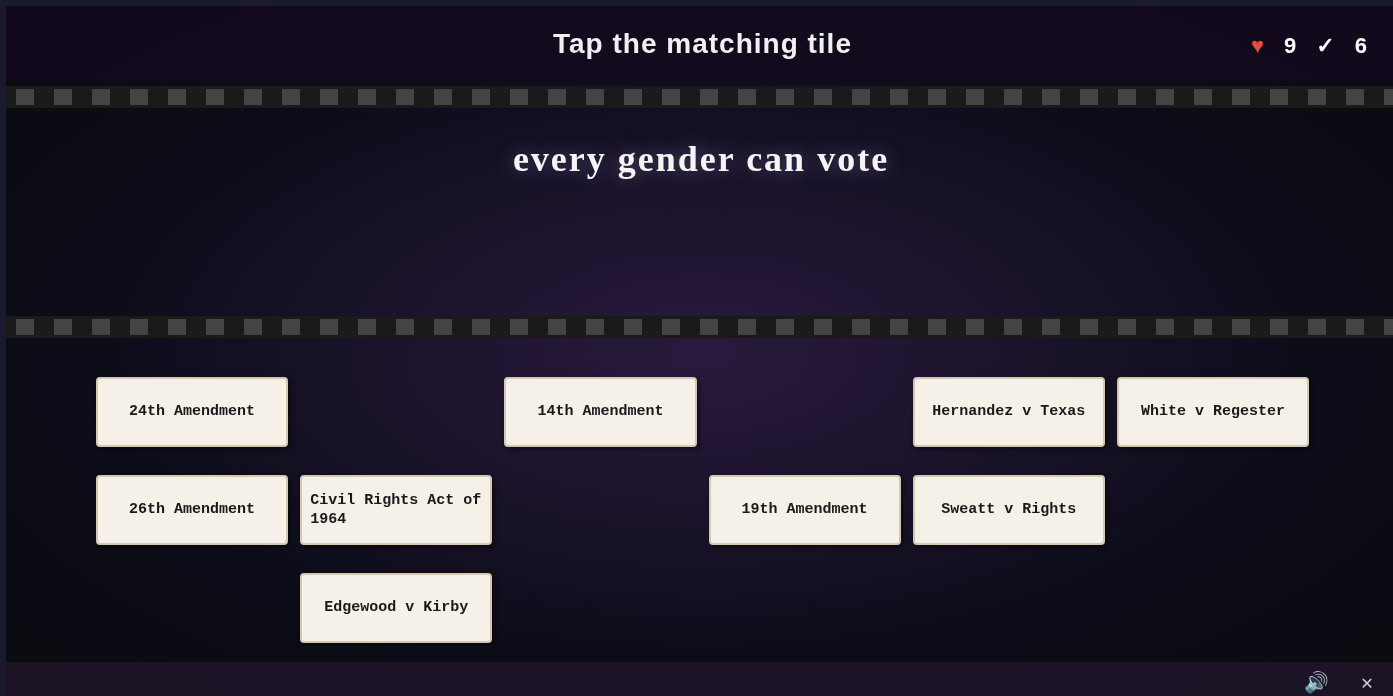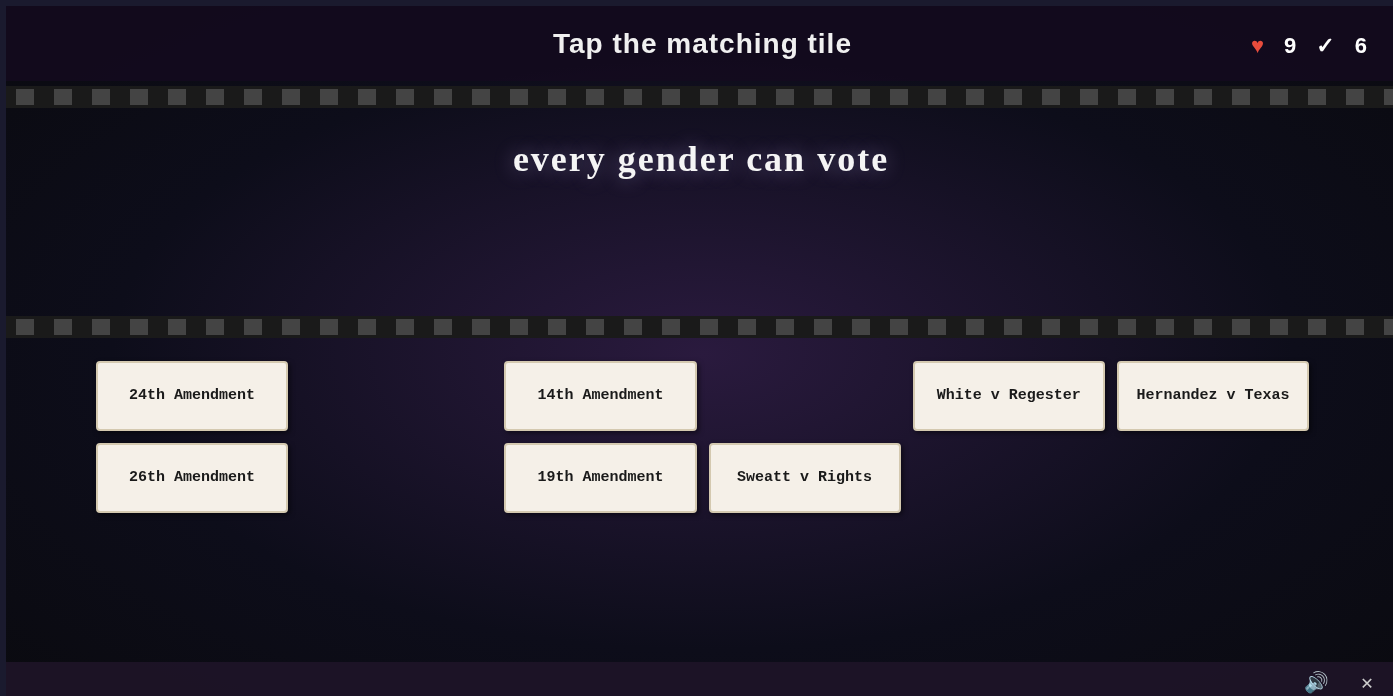--- a/index.html
+++ b/index.html
@@ -101,20 +101,21 @@
       font-weight: bold;
       color: #1a1a1a;
       cursor: pointer;
       min-height: 70px;
       display: flex;
       align-items: center;
       justify-content: center;
       line-height: 1.3;
       box-shadow: 2px 2px 5px rgba(0,0,0,0.5);
       transition: transform 0.1s;
+      margin-top: 16px;
     }
 
     .tile.empty {
       background: transparent;
       border: none;
       box-shadow: none;
       cursor: default;
     }
 
     .bottom-bar {
@@ -216,27 +217,29 @@
 
 <div class="clue-area">
   <span class="clue-text">every gender can vote</span>
 </div>
 
 <div class="tiles-area" id="tiles-grid">
     <div class="tile">24th Amendment</div>
     <div class="tile empty"></div>
     <div class="tile">14th Amendment</div>
     <div class="tile empty"></div>
+    <div class="tile">Hernandez v Texas</div>
     <div class="tile">White v Regester</div>
-    <div class="tile">Hernandez v Texas</div>
     <div class="tile">26th Amendment</div>
+    <div class="tile">Civil Rights Act of 1964</div>
     <div class="tile empty"></div>
     <div class="tile">19th Amendment</div>
     <div class="tile">Sweatt v Rights</div>
     <div class="tile empty"></div>
     <div class="tile empty"></div>
+    <div class="tile">Edgewood v Kirby</div>
     <div class="tile empty"></div>
   </div>
 
 <div class="bottom-bar">
   <span class="volume-icon">🔊</span>
   <span class="close-icon">✕</span>
 </div>
 
 </body></html>

